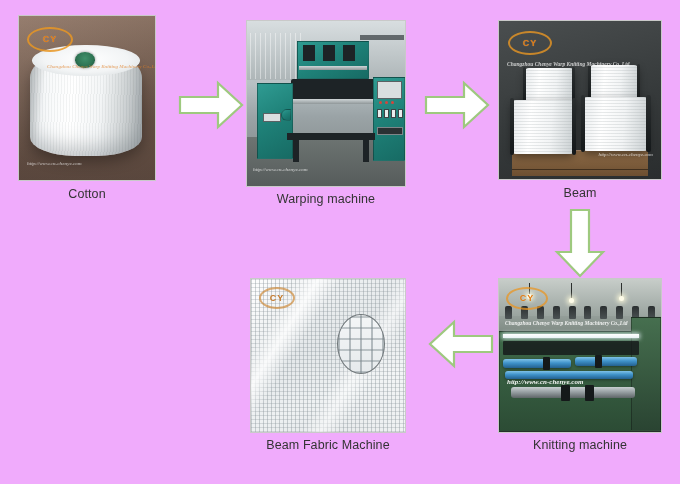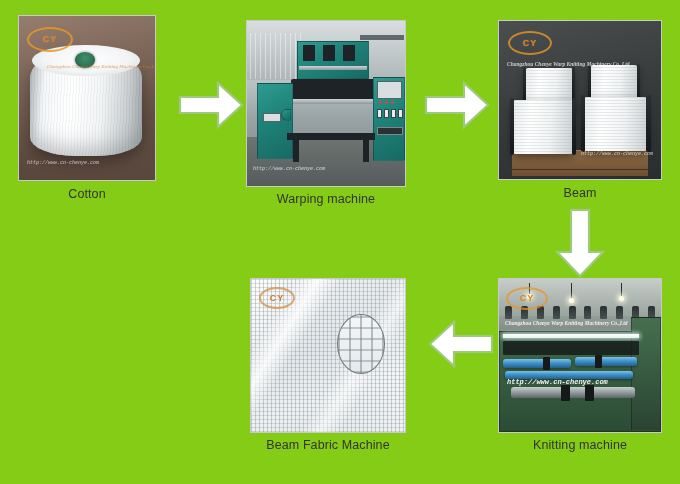--- a/index.html
+++ b/index.html
@@ -11,21 +11,21 @@
     width: 680px;
     height: 484px;
     font-family: "Liberation Sans", sans-serif;
     position: relative;
     overflow: hidden;
   }
   #stage {
     position: relative;
     width: 680px;
     height: 484px;
-    background: #84cc16;
+    background: #f0abfc;
   }
 
   
   .node {
     position: absolute;
   }
   .photo {
     position: relative;
     width: 100%;
     height: 100%;
@@ -62,21 +62,21 @@
   .wm-text {
     position: absolute;
     font-family: "Liberation Serif", serif;
     font-style: italic;
     font-weight: bold;
     white-space: nowrap;
     line-height: 1;
   }
   .wm-url {
     position: absolute;
-    font-family: Liberation Mono, monospace;
+    font-family: Liberation Serif, serif;
     font-style: italic;
     font-weight: bold;
     white-space: nowrap;
     line-height: 1;
   }
 
   
   #n-cotton .photo { background: #7b6152; }
   #n-cotton .bg-grad {
     position: absolute; inset: 0;

